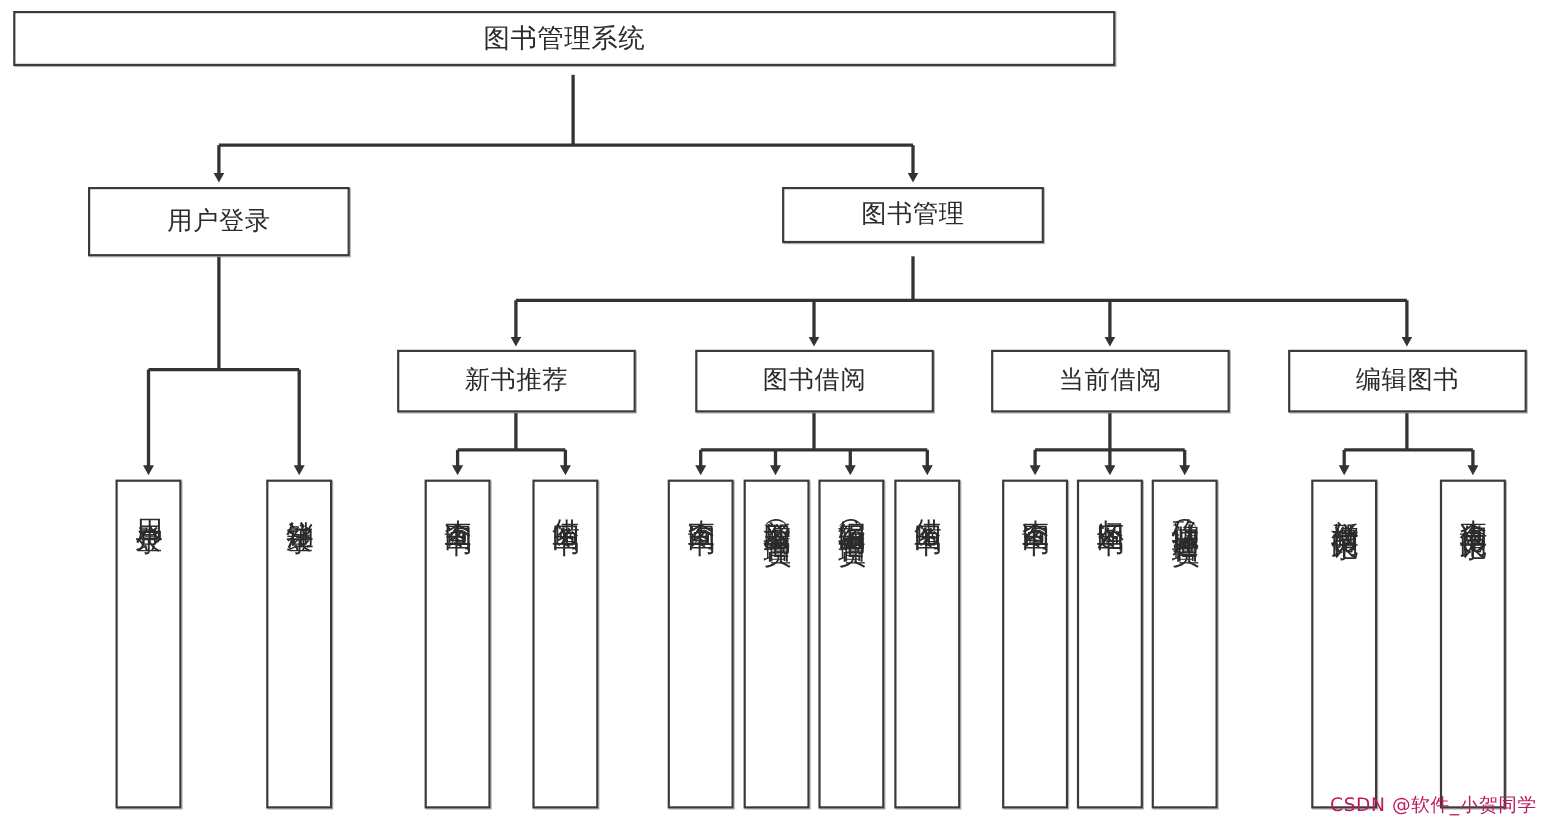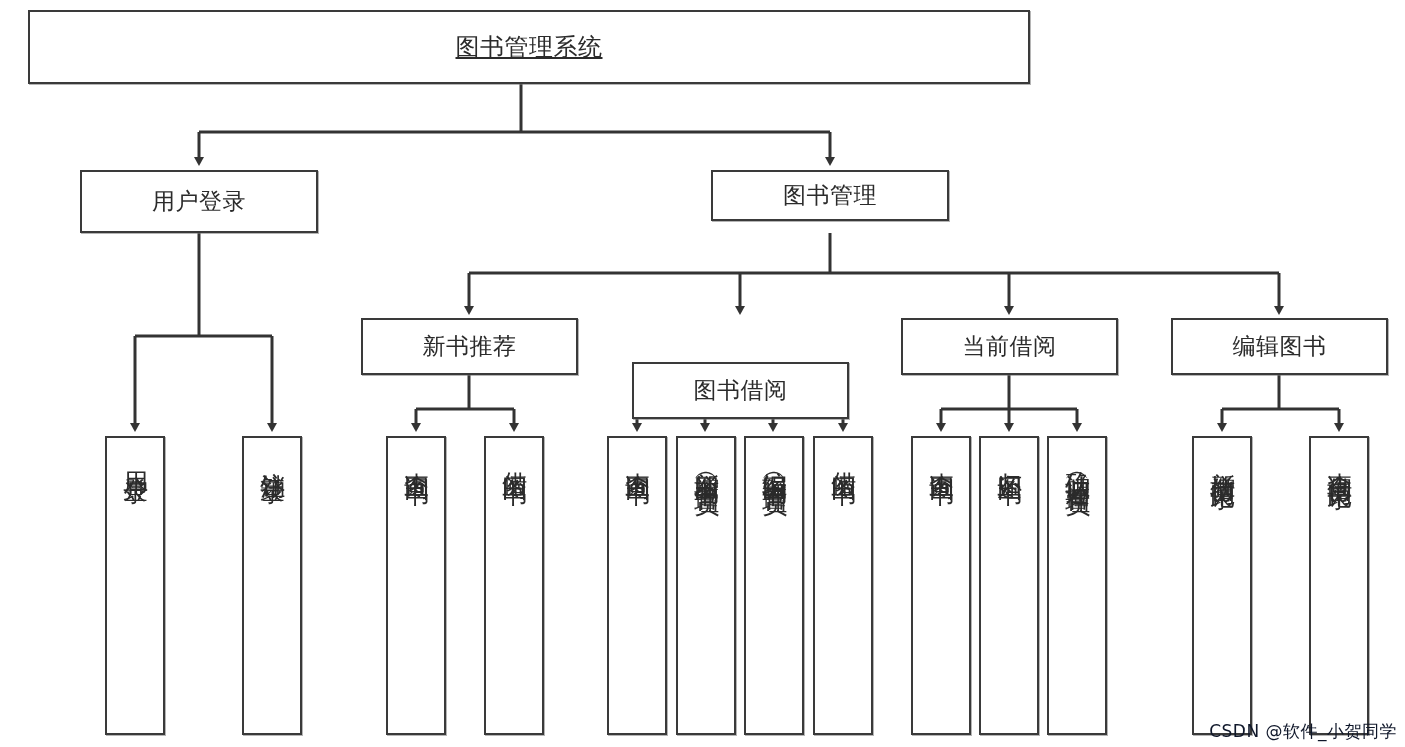--- a/index.html
+++ b/index.html
@@ -62,21 +62,21 @@
     font-size: 25px;
     line-height: 1.05;
     letter-spacing: 3px;
     white-space: nowrap;
   }
   #watermark {
     position: absolute;
     right: 8px;
     bottom: 4px;
     font-size: 17px;
-    color: #0f172a;
+    color: #be185d;
     letter-spacing: 0.5px;
     z-index: 5;
     user-select: none;
   }
 </style>
 </head>
 <body>
 
 <div id="canvas">
 
@@ -123,35 +123,35 @@
       <line x1="1009" y1="409" x2="1009" y2="424" marker-end="url(#arrow)"></line>
       <line x1="1077" y1="409" x2="1077" y2="424" marker-end="url(#arrow)"></line>
 
       <line x1="1279" y1="375" x2="1279" y2="409"></line>
       <line x1="1222" y1="409" x2="1339" y2="409"></line>
       <line x1="1222" y1="409" x2="1222" y2="424" marker-end="url(#arrow)"></line>
       <line x1="1339" y1="409" x2="1339" y2="424" marker-end="url(#arrow)"></line>
     </g>
   </svg>
 
-  <div class="node horiz root" style="left:28px; top:10px; width:1002px; height:74px;text-decoration:underline;">
+  <div class="node horiz root" style="left:12px; top:10px; width:1002px; height:50px;">
     <span class="lbl">图书管理系统</span>
   </div>
 
   <div class="node horiz" style="left:80px; top:170px; width:238px; height:63px;">
     <span class="lbl">用户登录</span>
   </div>
   <div class="node horiz" style="left:711px; top:170px; width:238px; height:51px;">
     <span class="lbl">图书管理</span>
   </div>
 
   <div class="node horiz" style="left:361px; top:318px; width:217px; height:57px;">
     <span class="lbl">新书推荐</span>
   </div>
-  <div class="node horiz" style="left:632px; top:318px; width:217px; height:57px;margin-top:44px;">
+  <div class="node horiz" style="left:632px; top:318px; width:217px; height:57px;">
     <span class="lbl">图书借阅</span>
   </div>
   <div class="node horiz" style="left:901px; top:318px; width:217px; height:57px;">
     <span class="lbl">当前借阅</span>
   </div>
   <div class="node horiz" style="left:1171px; top:318px; width:217px; height:57px;">
     <span class="lbl">编辑图书</span>
   </div>
 
   <div class="node vert" style="left:105px; top:436px; width:60px; height:299px;">

